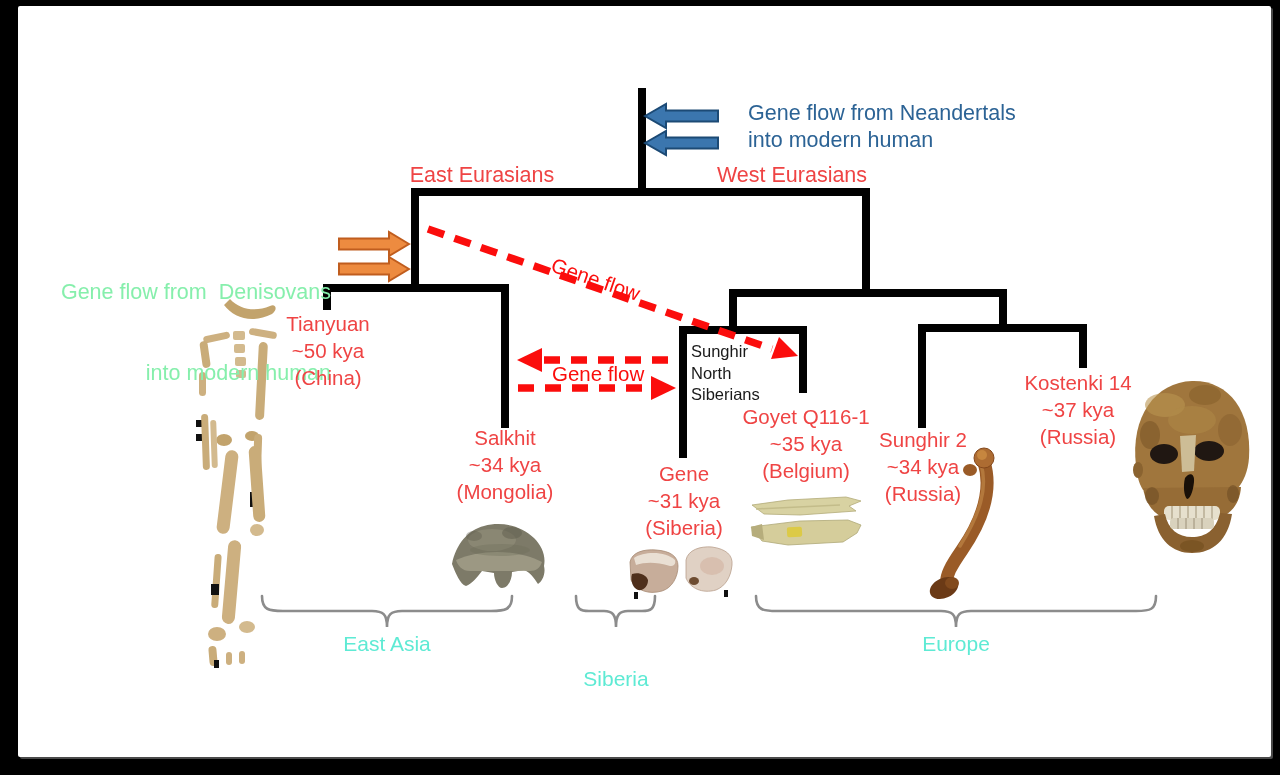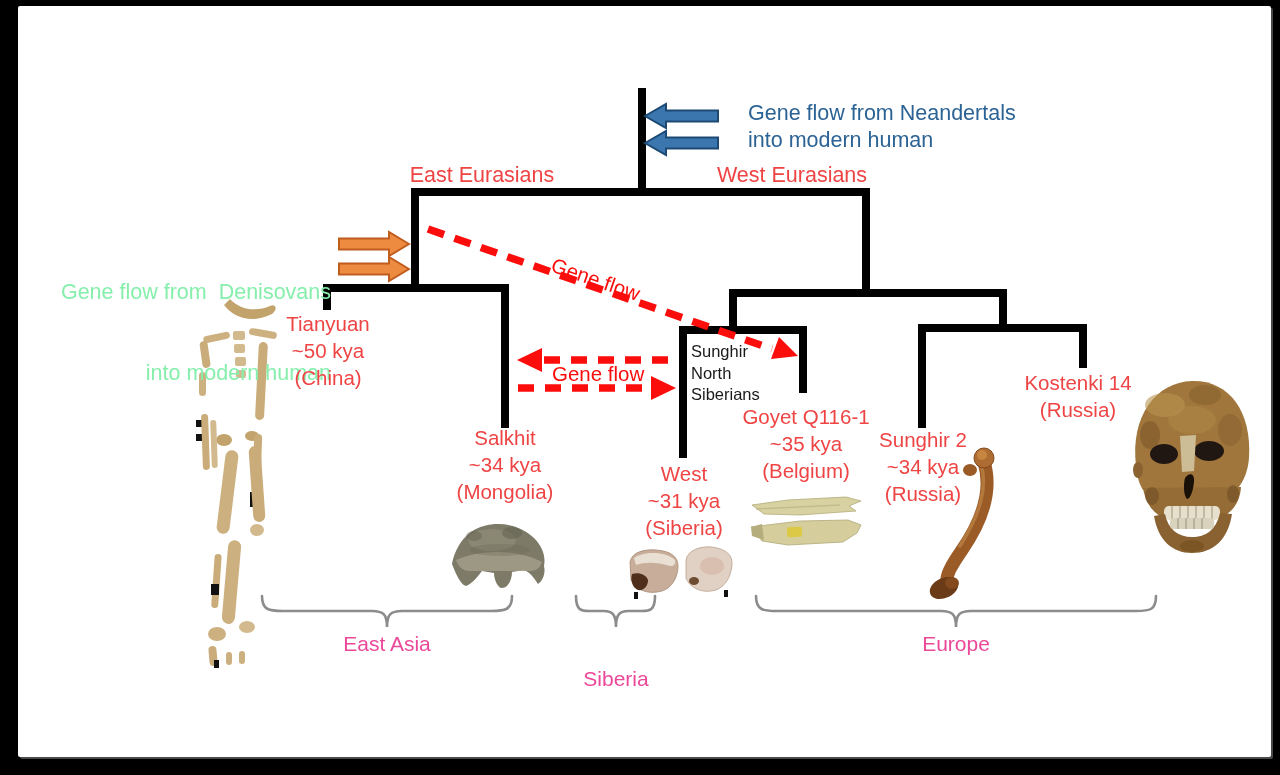--- a/index.html
+++ b/index.html
@@ -15,21 +15,21 @@
   svg.art{position:absolute;left:0;top:0;}
   .txt{position:absolute;color:#ef4444;}
   .ctr{text-align:center;}
   .top-label{font-size:21.5px;width:180px;}
   .spec-label{font-size:20.5px;line-height:27px;width:180px;}
   .blue-anno{font-size:21.5px;line-height:27px;color:#2c6395;}
   .orange-anno{font-size:21.5px;line-height:27px;color:#86efac;text-align:right;width:292px;white-space:pre-wrap;}
   .red-anno{font-size:20.5px;color:#fb0d0c;white-space:nowrap;}
   .rot{transform:rotate(19deg);transform-origin:0 0;}
   .ans{font-size:16.5px;line-height:21.5px;color:#1a1a1a;}
-  .region-label{font-size:21px;color:#ec4899;width:180px;}
+  .region-label{font-size:21px;color:#5eead4;width:180px;}
 </style>
 </head>
 <body>
 
 <div class="frame"></div>
 
 <div class="layer">
 
 <svg class="art" width="1280" height="775" viewBox="0 0 1280 775">
 
@@ -207,39 +207,40 @@
   <div>(China)</div>
 </div>
 
 <div class="txt ctr spec-label" style="left:415px;top:424px;">
   <div>Salkhit</div>
   <div>~34 kya</div>
   <div>(Mongolia)</div>
 </div>
 
 <div class="txt ctr spec-label" style="left:594px;top:460px;">
-  <div>West</div>
+  <div>Gene</div>
   <div>~31 kya</div>
   <div>(Siberia)</div>
 </div>
 
 <div class="txt ctr spec-label" style="left:716px;top:403px;">
   <div>Goyet Q116-1</div>
   <div>~35 kya</div>
   <div>(Belgium)</div>
 </div>
 
 <div class="txt ctr spec-label" style="left:833px;top:426px;">
   <div>Sunghir 2</div>
   <div>~34 kya</div>
   <div>(Russia)</div>
 </div>
 
 <div class="txt ctr spec-label" style="left:988px;top:369px;">
   <div>Kostenki 14</div>
+  <div>~37 kya</div>
   <div>(Russia)</div>
 </div>
 
 <div class="txt ctr region-label" style="left:297px;top:632px;">East Asia</div>
 <div class="txt ctr region-label" style="left:526px;top:632px;margin-top:35px;">Siberia</div>
 <div class="txt ctr region-label" style="left:866px;top:632px;">Europe</div>
 
 </div>
 
 </body></html>

